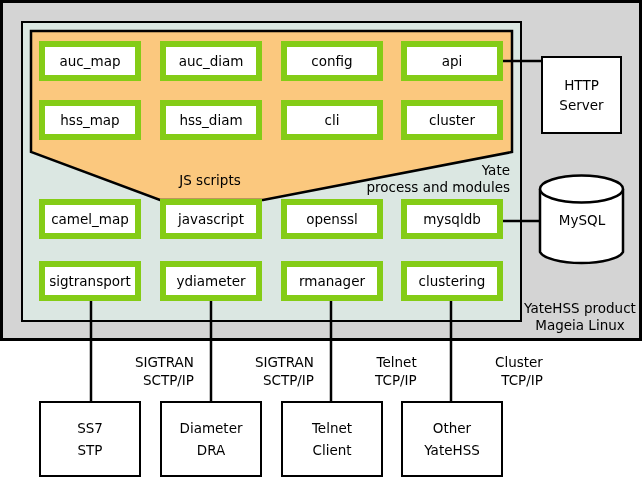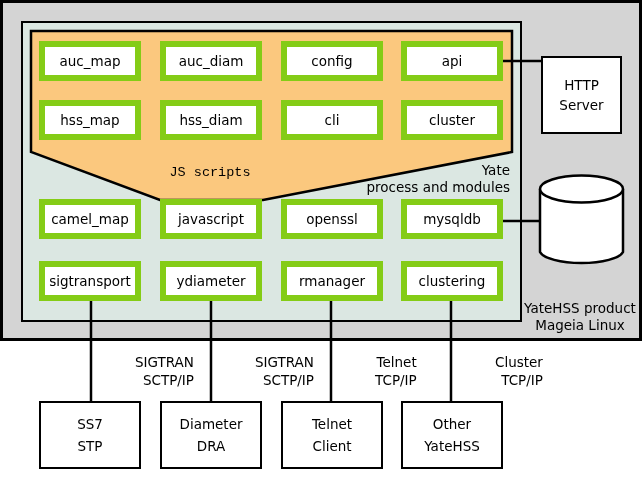--- a/index.html
+++ b/index.html
@@ -19,33 +19,33 @@
   svg.overlay{position:absolute;left:0;top:0;z-index:2;}
   .node{
     position:absolute;width:102px;height:40px;background:#fff;
     border:6px solid #84cc16;box-sizing:border-box;z-index:3;
     display:flex;align-items:center;justify-content:center;
     text-align:center;white-space:nowrap;
   }
   .col0{left:39px}.col1{left:160px}.col2{left:281px}.col3{left:401px}
   .row1{top:41px}.row2{top:100px}.row3{top:199px}.row4{top:261px}
   .peer{
-    position:absolute;top:401px;width:102px;height:68px;background:#fff;
+    position:absolute;top:401px;width:102px;height:76px;background:#fff;
     border:2px solid #000;box-sizing:border-box;z-index:3;
     display:flex;flex-direction:column;align-items:center;justify-content:center;
     line-height:22px;text-align:center;
   }
   .http-box{
     position:absolute;left:541px;top:20px;width:81px;height:78px;background:#fff;
     border:2px solid #000;box-sizing:border-box;z-index:3;
     display:flex;flex-direction:column;align-items:center;justify-content:center;
     line-height:20px;text-align:center;margin-top:36px;
   }
   .label{position:absolute;z-index:4;line-height:17px;}
-  .js-label{left:150px;top:164px;width:120px;text-align:center;font-family:Liberation Mono, monospace;}
+  .js-label{left:150px;top:172px;width:120px;text-align:center;}
   .yate-label{left:330px;top:162px;width:180px;text-align:right;}
   .product-label{left:518px;top:300px;width:124px;text-align:center;}
   .conn-label{line-height:18px;text-align:right;white-space:nowrap;margin-left:39px;}
   .mysql-label{left:540px;top:212px;width:84px;text-align:center;z-index:4;}
 </style>
 </head>
 <body>
 
 <div class="diagram">
 
@@ -85,20 +85,21 @@
   <div class="node col3 row3">mysqldb</div>
   <div class="node col0 row4">sigtransport</div>
   <div class="node col1 row4">ydiameter</div>
   <div class="node col2 row4">rmanager</div>
   <div class="node col3 row4">clustering</div>
 
   <div class="http-box">
     <span>HTTP</span>
     <span>Server</span>
   </div>
+  <div class="label mysql-label">MySQL</div>
 
   <div class="label js-label">JS scripts</div>
   <div class="label yate-label">
     <div>Yate</div>
     <div>process and modules</div>
   </div>
   <div class="label product-label">
     <div>YateHSS product</div>
     <div>Mageia Linux</div>
   </div>

